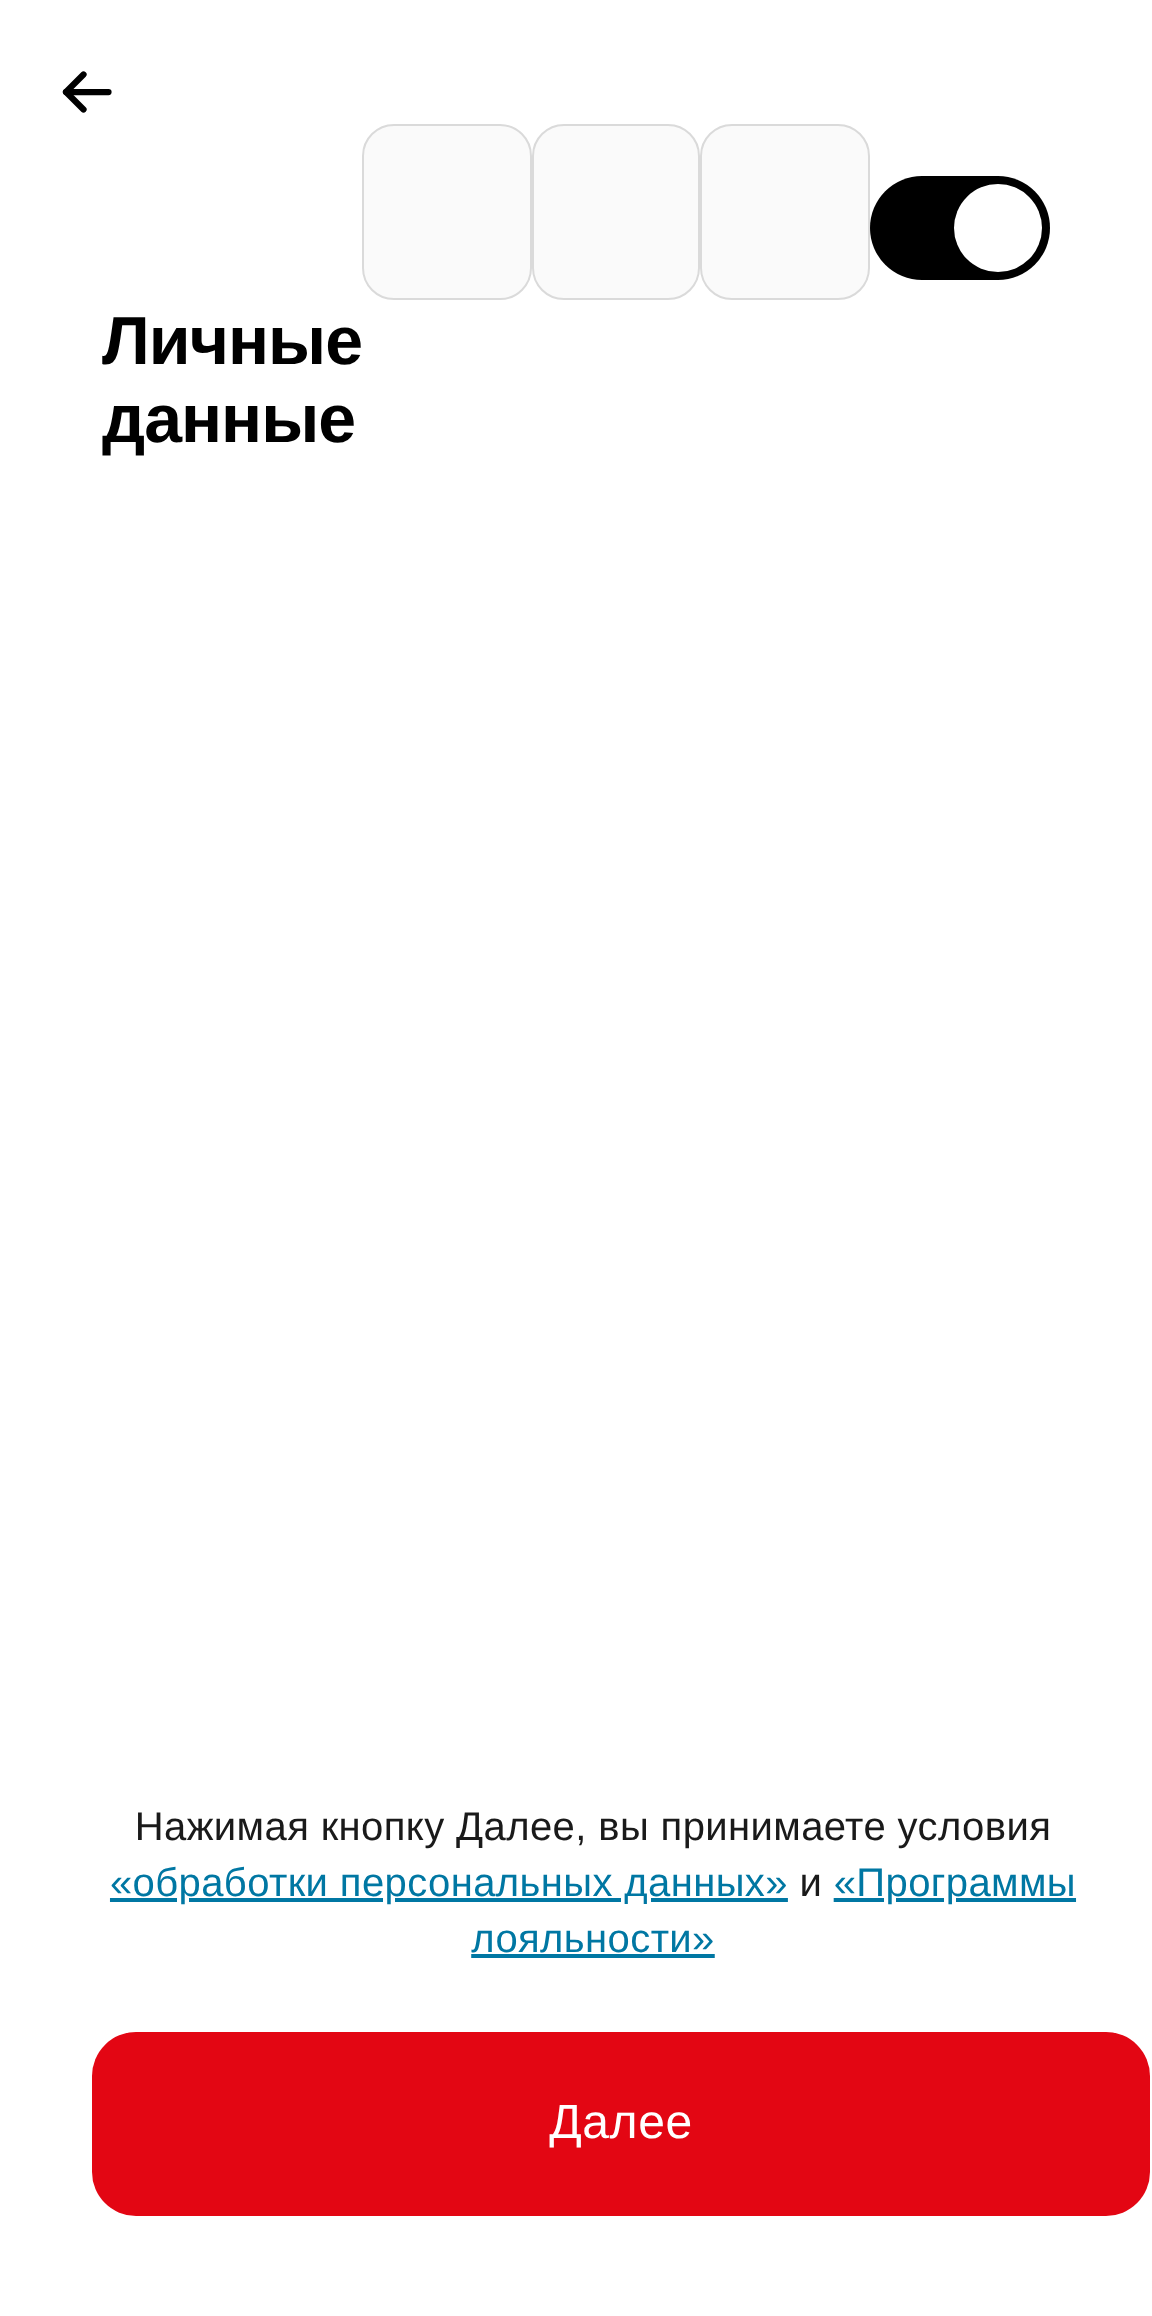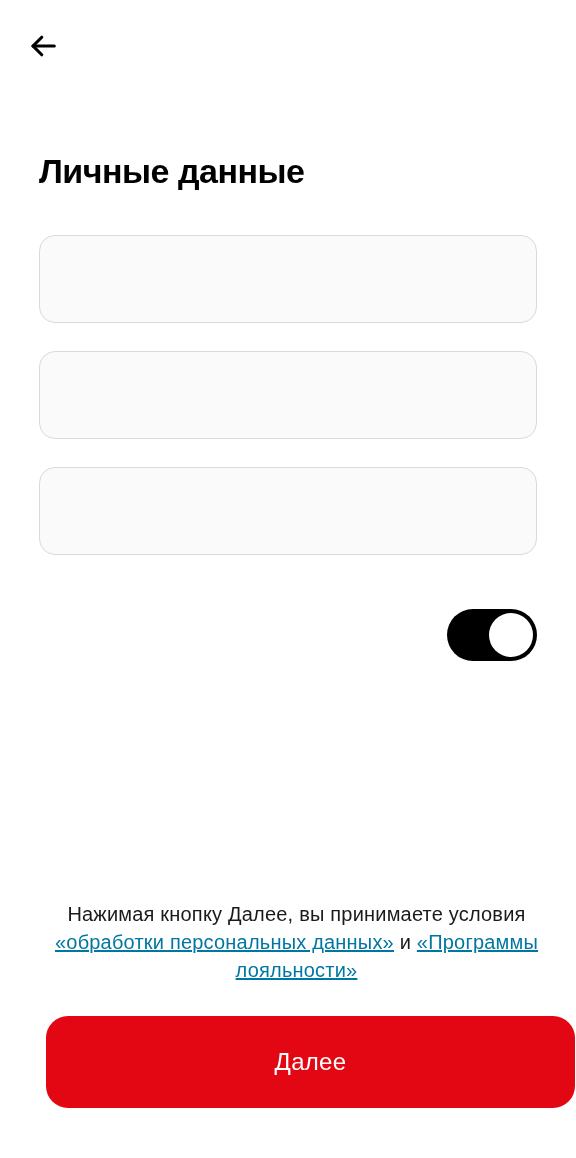--- a/index.html
+++ b/index.html
@@ -29,24 +29,24 @@
       display: flex;
       align-items: center;
       justify-content: flex-start;
       cursor: pointer;
     }
     .back-btn svg {
       width: 30px;
       height: 30px;
     }
     .content {
-      padding: 0 39px;
+      padding: 0 51px;
       flex: 1;
       display: flex;
-      flex-direction: column;
+      flex-direction: row;
     }
     .title {
       font-size: 34px;
       font-weight: 700;
       color: #000;
       margin-top: 90px;
       margin-bottom: 44px;
       letter-spacing: -0.5px;
     }
     .input-field {

